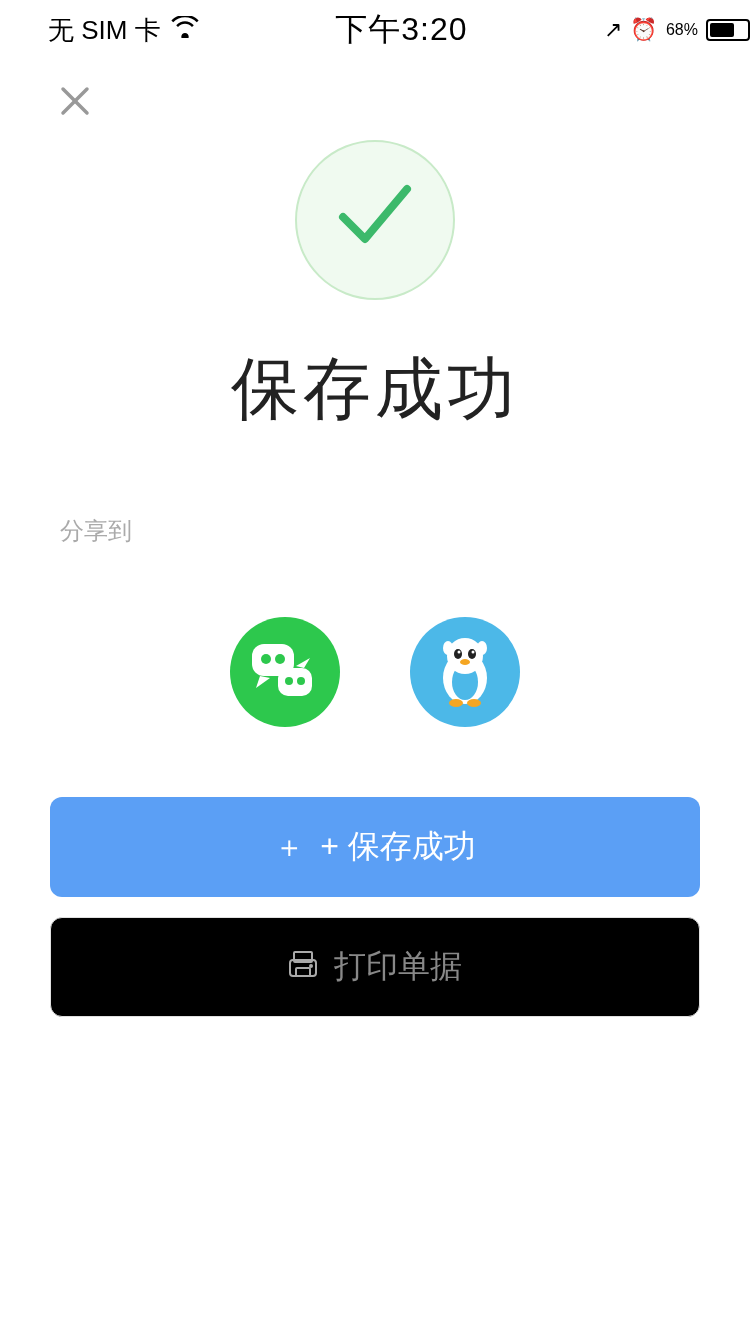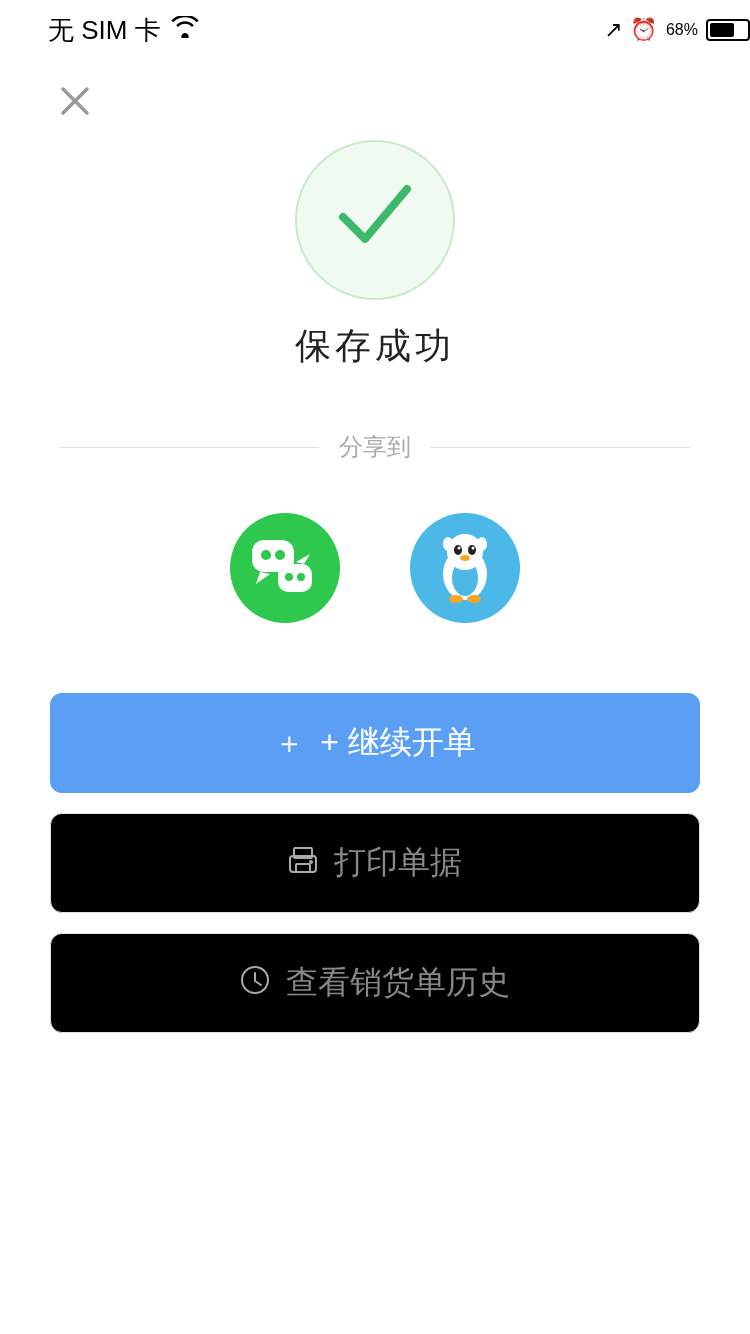--- a/index.html
+++ b/index.html
@@ -123,38 +123,39 @@
       justify-content: center;
     }
 
     .checkmark {
       font-size: 80px;
       color: #3cb96b;
       line-height: 1;
     }
 
     .success-title {
-      margin-top: 22px;
-      font-size: 36px;
+      margin-top: 44px;
+      font-size: 68px;
       font-weight: 400;
       color: #222;
       letter-spacing: 4px;
     }
 
     
     .share-section {
       margin-top: 60px;
       width: 100%;
       padding: 0 60px;
     }
 
     .share-divider {
       display: flex;
-      align-items: center;
+      align-items: flex-start;
       gap: 20px;
+      flex-direction: column;
     }
 
     .divider-line {
       flex: 1;
       height: 1px;
       background: #e0e0e0;
     }
 
     .share-label {
       font-size: 24px;
@@ -233,20 +234,21 @@
   <div class="status-left">
     <span>无 SIM 卡</span>
     <span class="wifi-icon">
       <svg width="28" height="22" viewBox="0 0 28 22">
         <path d="M14 17 C12 17 10.3 18.7 10.3 20.7 C10.3 22.7 12 24.4 14 24.4 C16 24.4 17.7 22.7 17.7 20.7 C17.7 18.7 16 17 14 17Z" fill="black"></path>
         <path d="M7 11 C9.1 8.9 11.4 7.8 14 7.8 C16.6 7.8 18.9 8.9 21 11 L22.8 9.2 C20.2 6.6 17.3 5.2 14 5.2 C10.7 5.2 7.8 6.6 5.2 9.2Z" fill="black"></path>
         <path d="M2.2 6.2 C5.5 2.9 9.5 1.2 14 1.2 C18.5 1.2 22.5 2.9 25.8 6.2 L27.6 4.4 C23.8 0.6 19.2 -1.2 14 -1.2 C8.8 -1.2 4.2 0.6 0.4 4.4Z" fill="black"></path>
       </svg>
     </span>
   </div>
+  <div class="status-center">下午3:20</div>
   <div class="status-right">
     <span style="font-size:22px;">↗</span>
     <span style="font-size:22px;">⏰</span>
     <span class="battery-text">68%</span>
     <div class="battery-box">
       <div class="battery-fill"></div>
       <div class="battery-tip"></div>
     </div>
   </div>
 </div>
@@ -317,38 +319,28 @@
         <ellipse cx="14" cy="12" rx="5" ry="7" fill="white"></ellipse>
         <ellipse cx="48" cy="12" rx="5" ry="7" fill="white"></ellipse>
       </svg>
     </div>
   </div>
 </div>
 
 <div class="action-buttons">
   <button class="action-btn btn-primary">
     <span class="btn-icon">＋</span>
-    <span>+ 继续开单</span>
+    <span>+ 保存成功</span>
   </button>
 
   <button class="action-btn btn-secondary">
     <span class="btn-icon">
       <svg width="30" height="28" viewBox="0 0 30 28" fill="none">
         <rect x="2" y="10" width="26" height="16" rx="3" fill="none" stroke="#aaa" stroke-width="2"></rect>
         <rect x="6" y="2" width="18" height="10" rx="1" fill="none" stroke="#aaa" stroke-width="2"></rect>
         <rect x="8" y="18" width="14" height="8" rx="1" fill="none" stroke="#aaa" stroke-width="2"></rect>
         <circle cx="23" cy="16" r="2" fill="#aaa"></circle>
       </svg>
     </span>
     <span>打印单据</span>
   </button>
 
-  <button class="action-btn btn-secondary">
-    <span class="btn-icon">
-      <svg width="30" height="30" viewBox="0 0 30 30" fill="none">
-        <circle cx="15" cy="15" r="13" stroke="#aaa" stroke-width="2"></circle>
-        <line x1="15" y1="8" x2="15" y2="16" stroke="#aaa" stroke-width="2" stroke-linecap="round"></line>
-        <line x1="15" y1="16" x2="21" y2="20" stroke="#aaa" stroke-width="2" stroke-linecap="round"></line>
-      </svg>
-    </span>
-    <span>查看销货单历史</span>
-  </button>
 </div>
 
 </body></html>

